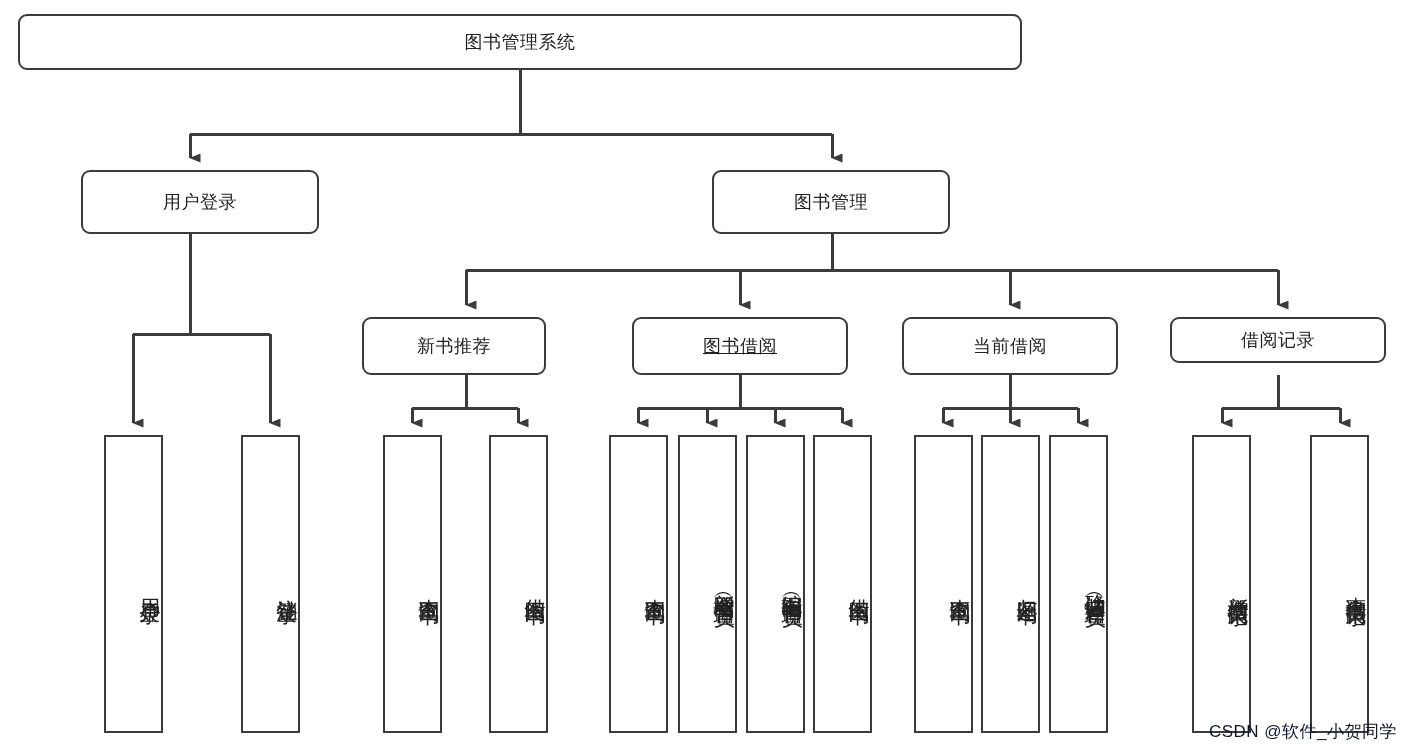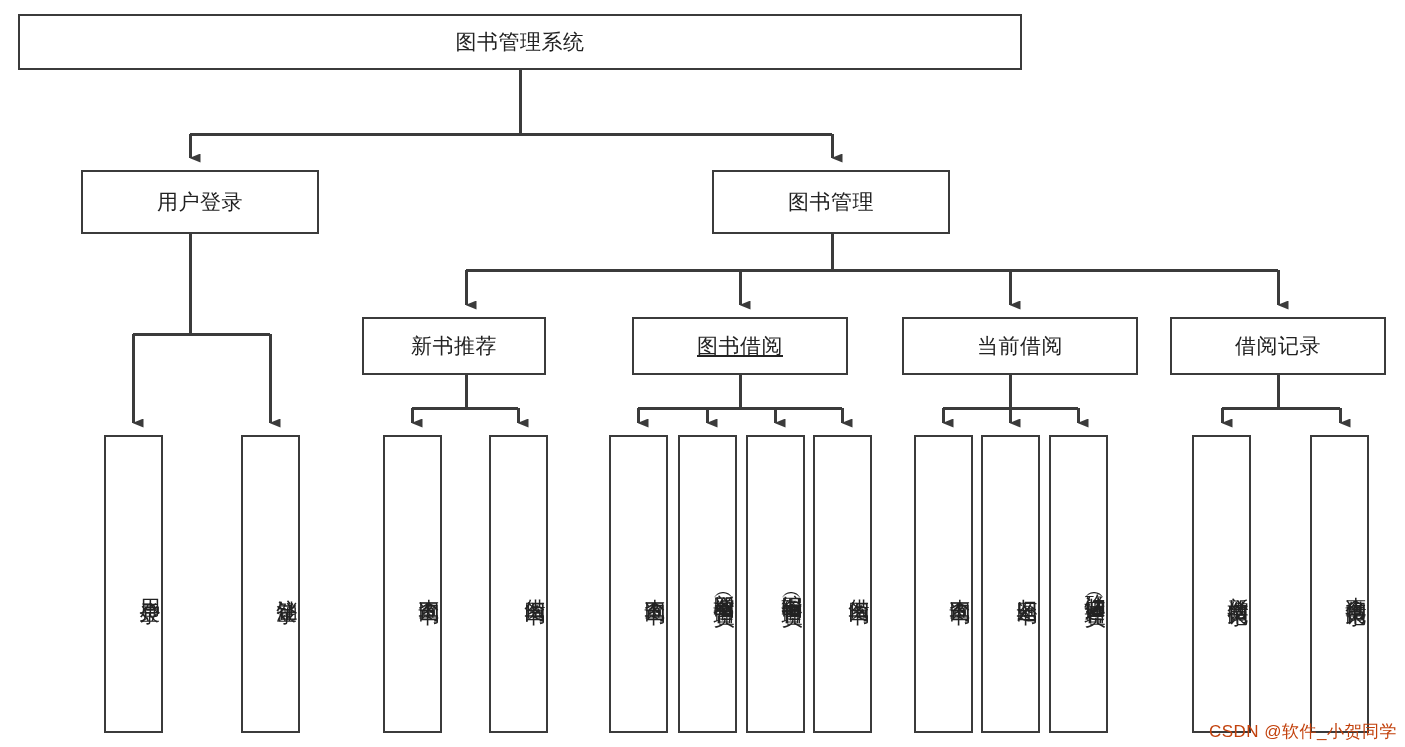--- a/index.html
+++ b/index.html
@@ -31,22 +31,23 @@
     box-sizing: border-box;
     border: 2px solid #3b3b3b;
     background: #ffffff;
     color: #222222;
     display: flex;
     align-items: center;
     justify-content: center;
     text-align: center;
   }
   .node.horiz {
-    font-size: 21px;
+    font-size: 18px;
     letter-spacing: 0.5px;
+    border-radius: 9px;
   }
   .node.vert {
     writing-mode: vertical-rl;
     text-orientation: upright;
     font-size: 21px;
     letter-spacing: 2px;
     align-items: flex-start;
     justify-content: center;
     padding-top: 4px;
     line-height: 1.02;
@@ -56,21 +57,21 @@
     padding-top: 3px;
   }
   .node-label {
     display: block;
   }
   #watermark {
     position: absolute;
     right: 8px;
     bottom: 4px;
     font-size: 17px;
-    color: #c2410c;
+    color: #0f172a;
     letter-spacing: 0.5px;
     white-space: nowrap;
     pointer-events: none;
   }
 </style>
 </head>
 <body>
 
 <div id="diagram-root">
 
@@ -134,24 +135,24 @@
   <div class="node horiz" style="left:712px; top:170px; width:238px; height:64px;">
     <span class="node-label">图书管理</span>
   </div>
 
   <div class="node horiz" style="left:362px; top:317px; width:184px; height:58px;">
     <span class="node-label">新书推荐</span>
   </div>
   <div class="node horiz" style="left:632px; top:317px; width:216px; height:58px;text-decoration:underline;">
     <span class="node-label">图书借阅</span>
   </div>
-  <div class="node horiz" style="left:902px; top:317px; width:236px; height:58px;">
+  <div class="node horiz" style="left:902px; top:317px; width:216px; height:58px;">
     <span class="node-label">当前借阅</span>
   </div>
-  <div class="node horiz" style="left:1170px; top:317px; width:216px; height:58px;">
+  <div class="node horiz" style="left:1170px; top:317px; width:216px; height:46px;">
     <span class="node-label">借阅记录</span>
   </div>
 
   <div class="node vert" style="left:104px; top:435px; width:59px; height:298px;">
     <span class="node-label">用户登录</span>
   </div>
   <div class="node vert" style="left:241px; top:435px; width:59px; height:298px;">
     <span class="node-label">注销登录</span>
   </div>
 

